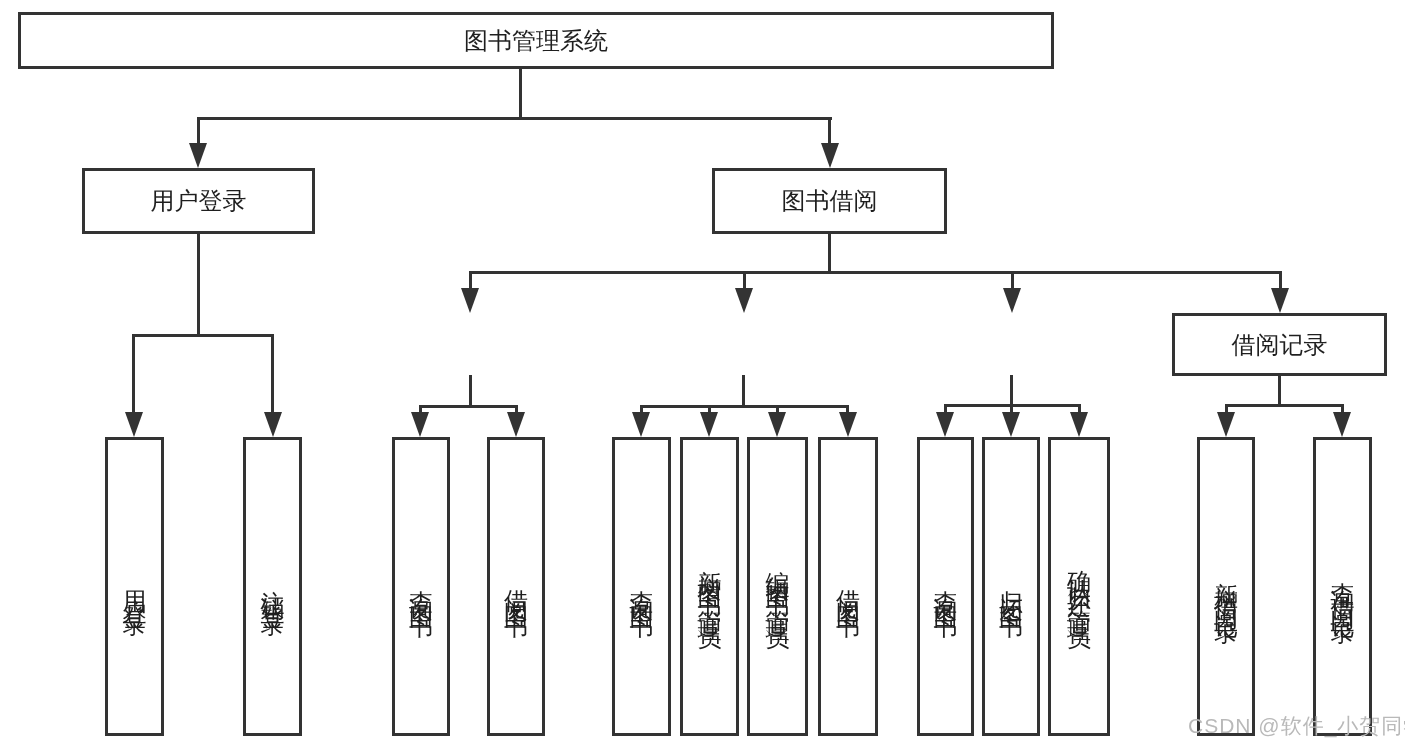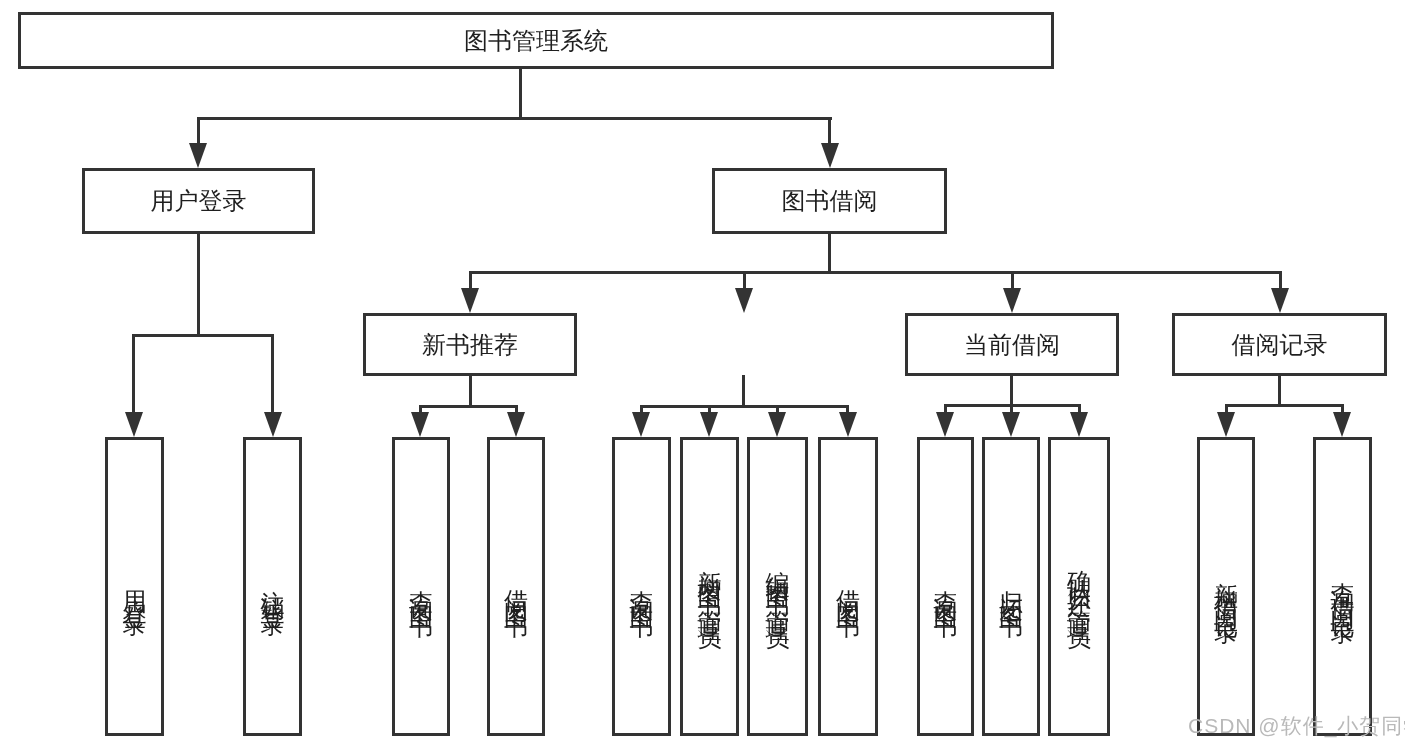--- a/index.html
+++ b/index.html
@@ -111,26 +111,20 @@
     <span>图书管理系统</span>
   </div>
 
   <div class="node" id="n-ul">
     <span>用户登录</span>
   </div>
   <div class="node" id="n-bm">
     <span>图书借阅</span>
   </div>
 
-  <div class="node" id="n-nb">
-    <span>新书推荐</span>
-  </div>
-  <div class="node" id="n-cb">
-    <span>当前借阅</span>
-  </div>
   <div class="node" id="n-br">
     <span>借阅记录</span>
   </div>
 
   <div class="node leaf" id="l1">
     <span>用户登录</span>
   </div>
   <div class="node leaf" id="l2">
     <span>注销登录</span>
   </div>

